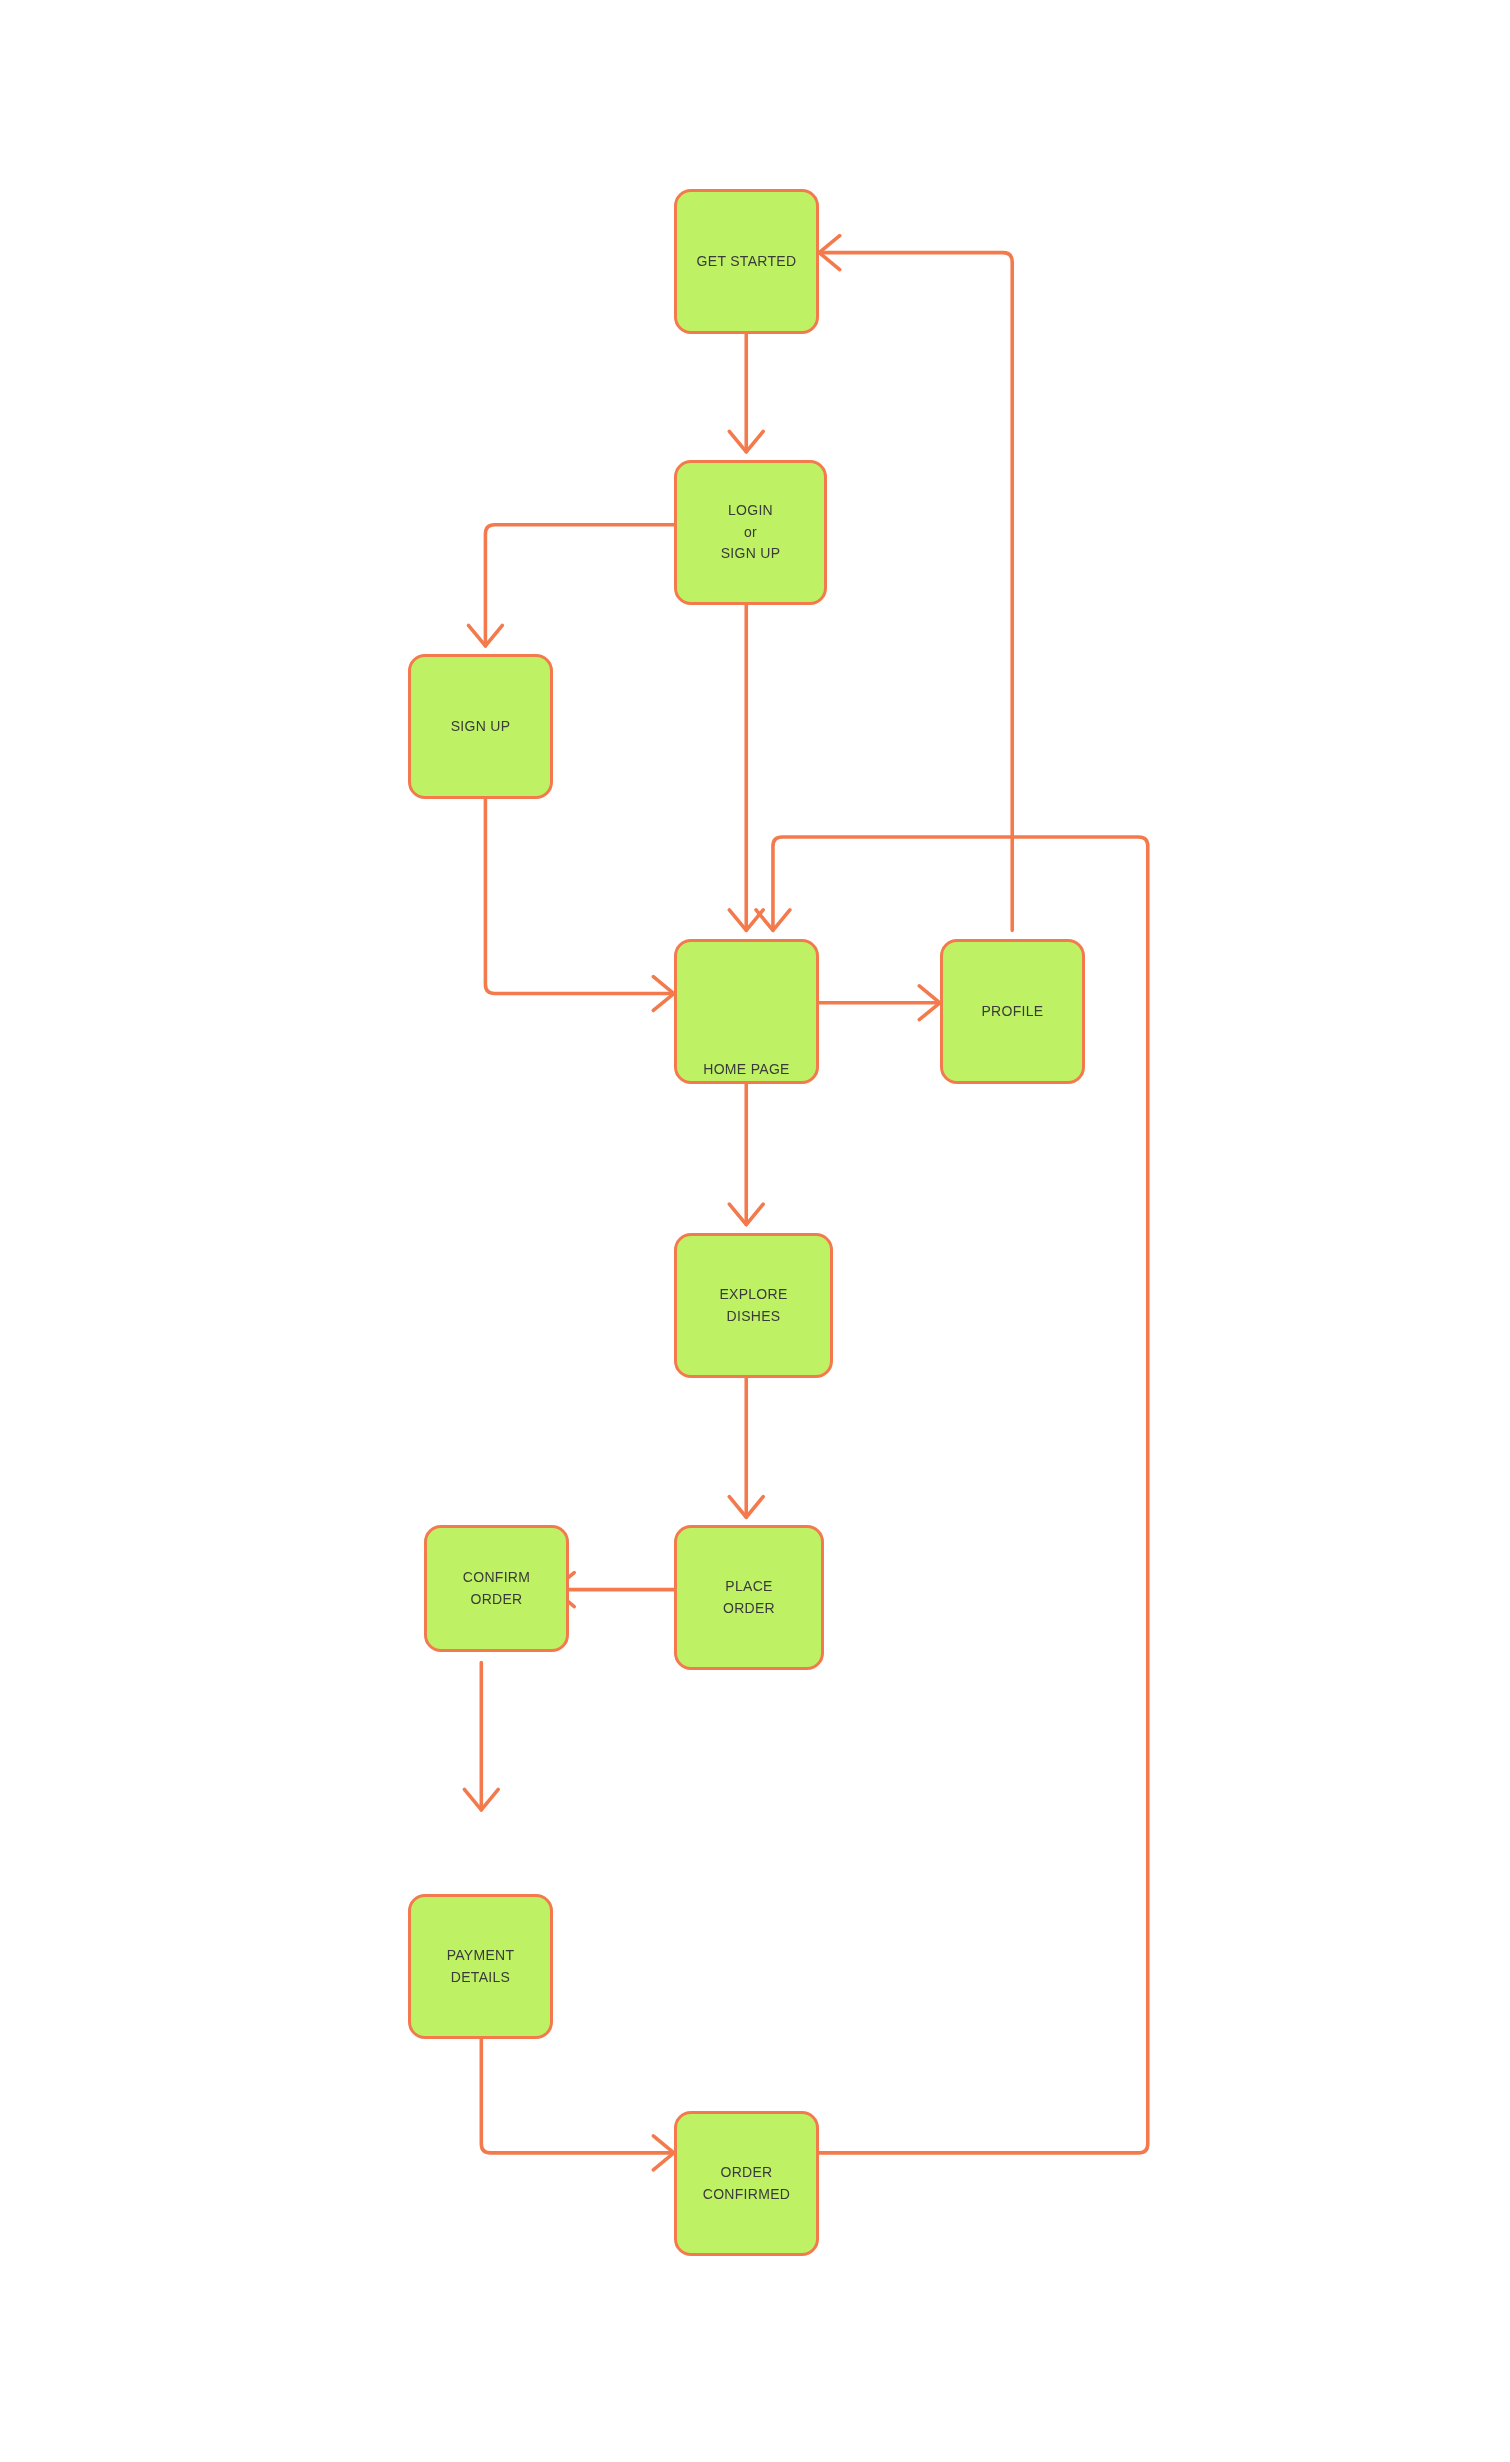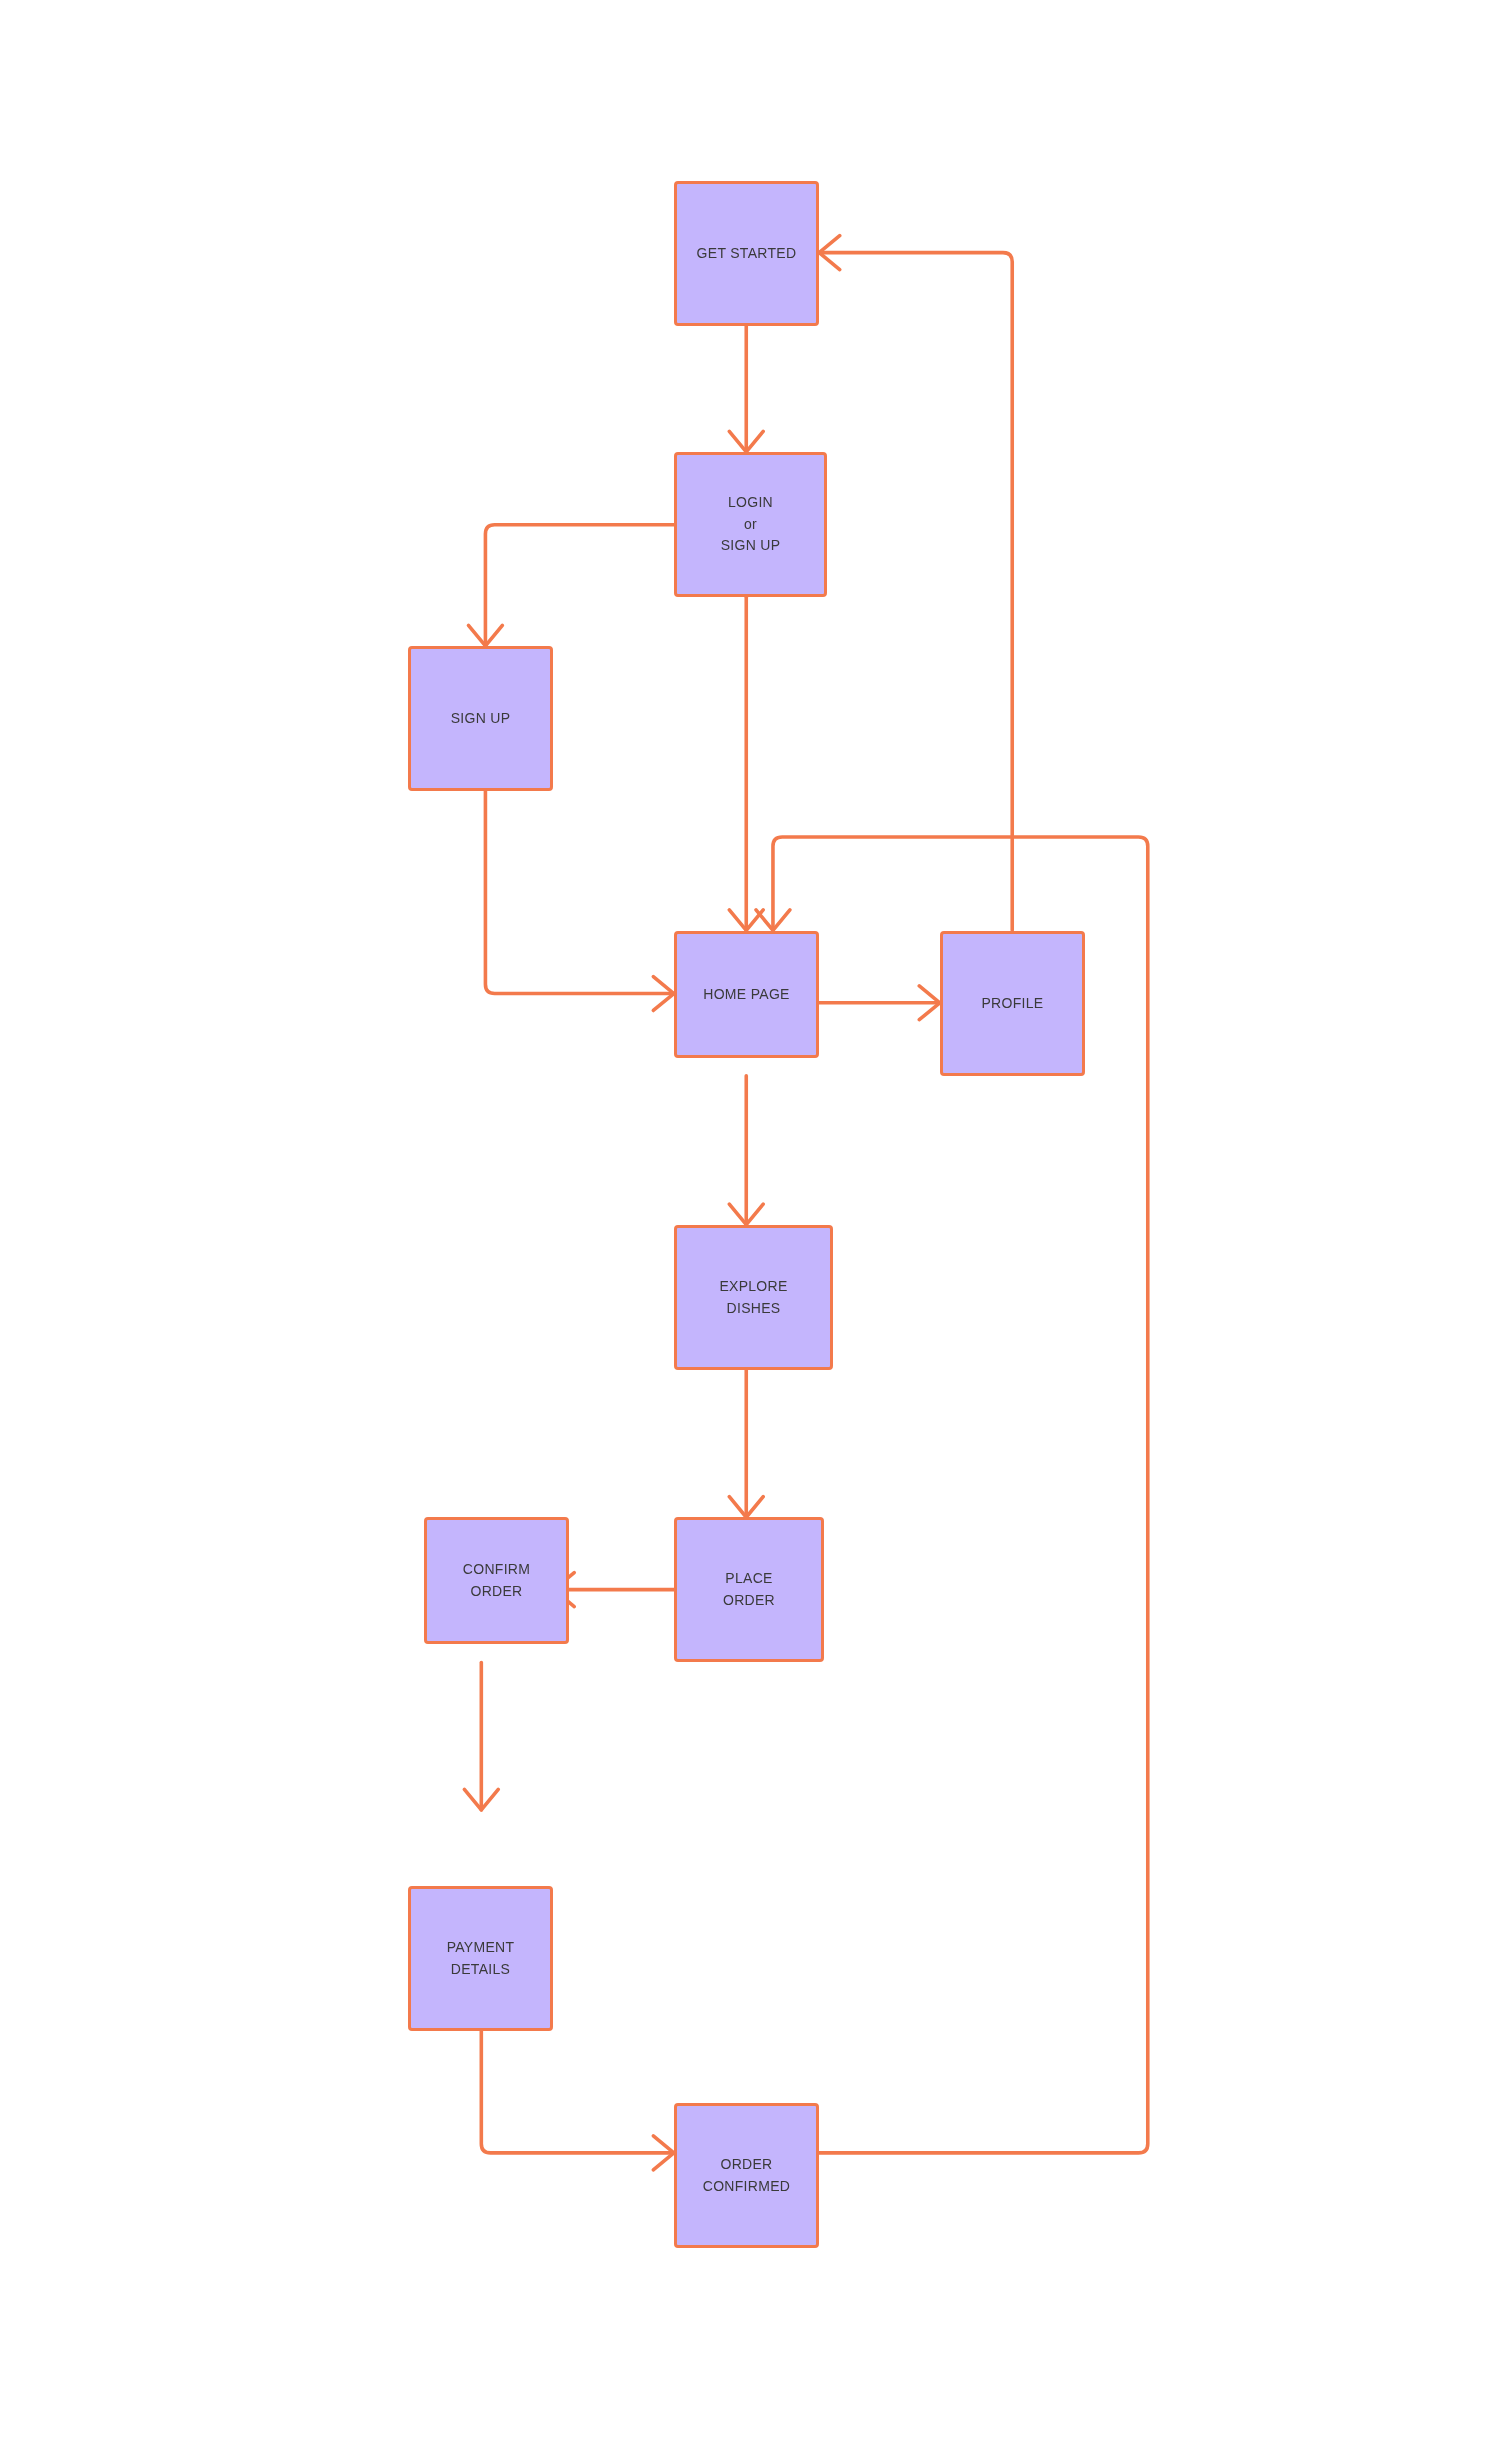--- a/index.html
+++ b/index.html
@@ -23,28 +23,29 @@
     position: absolute;
     left: 0;
     top: 0;
     width: 1511px;
     height: 2462px;
     pointer-events: none;
   }
   .node {
     position: absolute;
     box-sizing: border-box;
-    background: #c4b5fd;
+    background: #bef264;
     border: 3.6px solid #F37A4C;
-    border-radius: 4px;
+    border-radius: 17px;
     display: flex;
     align-items: center;
     justify-content: center;
     text-align: center;
     z-index: 5;
+    margin-top: 8px;
   }
   .node .node-label {
     font-size: 14px;
     line-height: 21.6px;
     letter-spacing: 0.3px;
     color: #3a3a3a;
     font-weight: 400;
     white-space: pre-line;
     padding: 0 4.1px;
   }
@@ -103,21 +104,21 @@
   <div class="node" style="left:674px; top:452px; width:153px; height:145px;">
     <span class="node-label">LOGIN
 or
 SIGN UP</span>
   </div>
 
   <div class="node" style="left:408px; top:646px; width:145px; height:145px;">
     <span class="node-label">SIGN UP</span>
   </div>
 
-  <div class="node" style="left:674px; top:931px; width:145px; height:127px;">
+  <div class="node" style="left:674px; top:931px; width:145px; height:145px;align-items:flex-end;">
     <span class="node-label">HOME PAGE</span>
   </div>
 
   <div class="node" style="left:940px; top:931px; width:145px; height:145px;">
     <span class="node-label">PROFILE</span>
   </div>
 
   <div class="node" style="left:674px; top:1225px; width:159px; height:145px;">
     <span class="node-label">EXPLORE
 DISHES</span>

